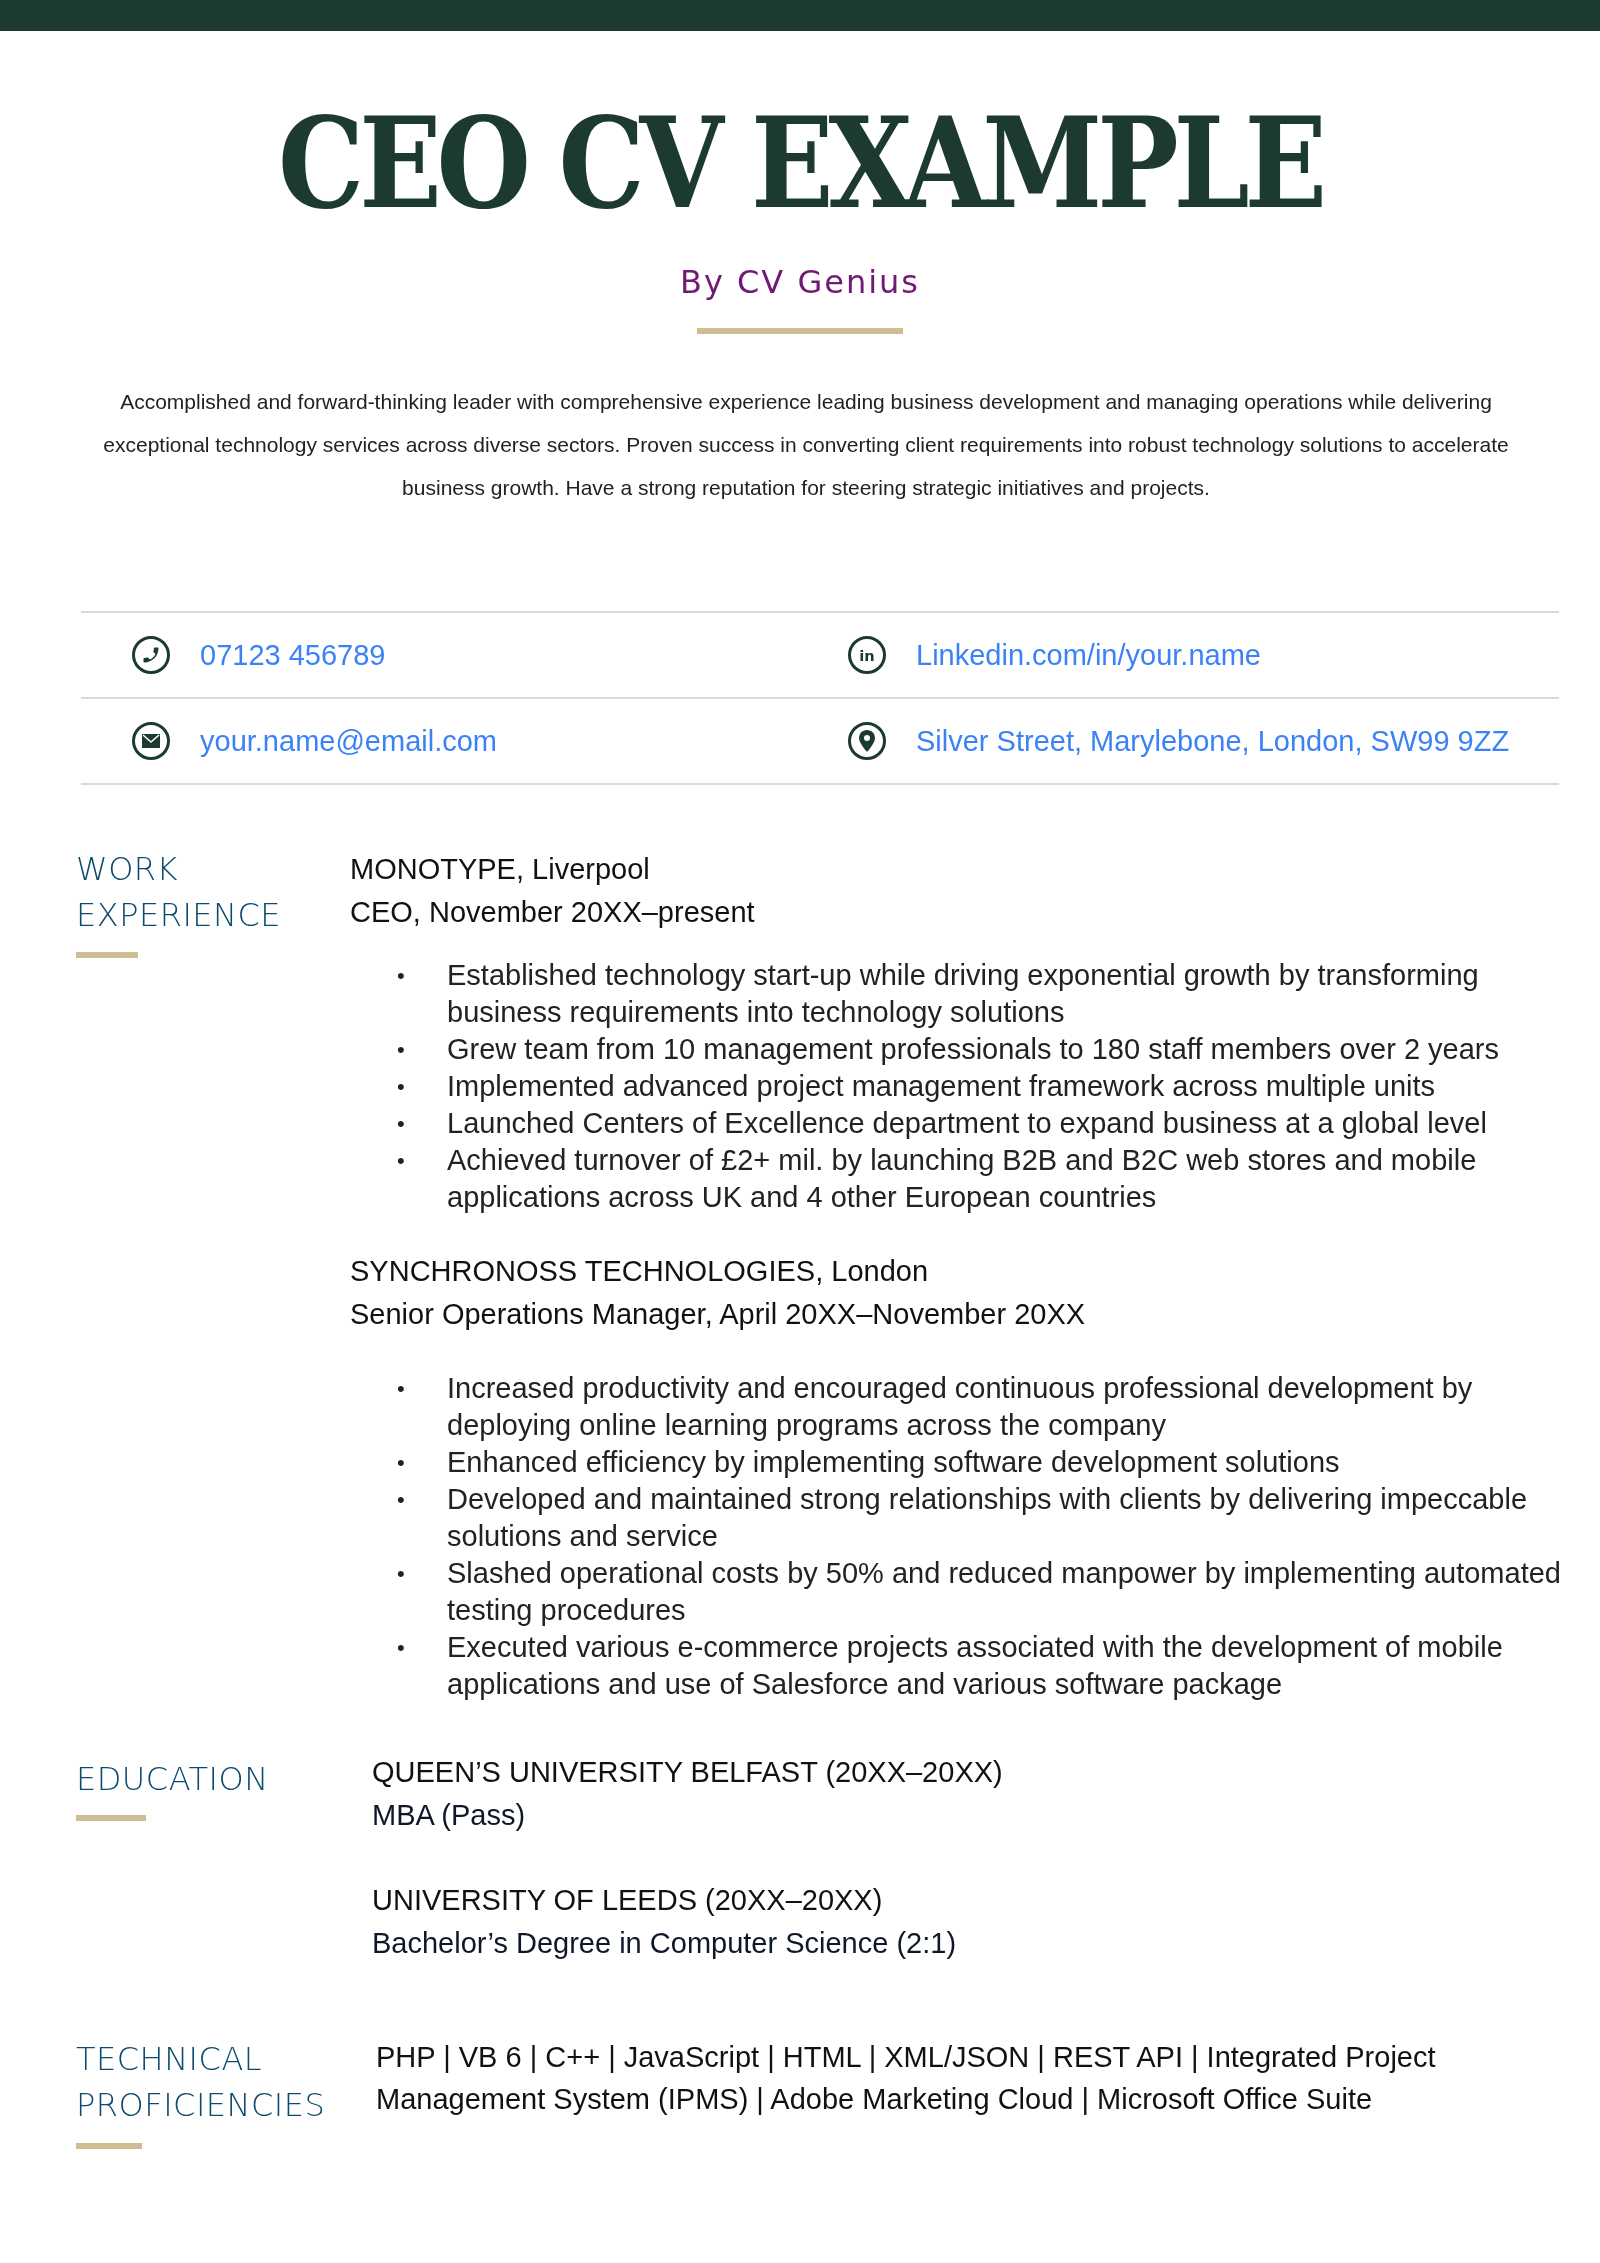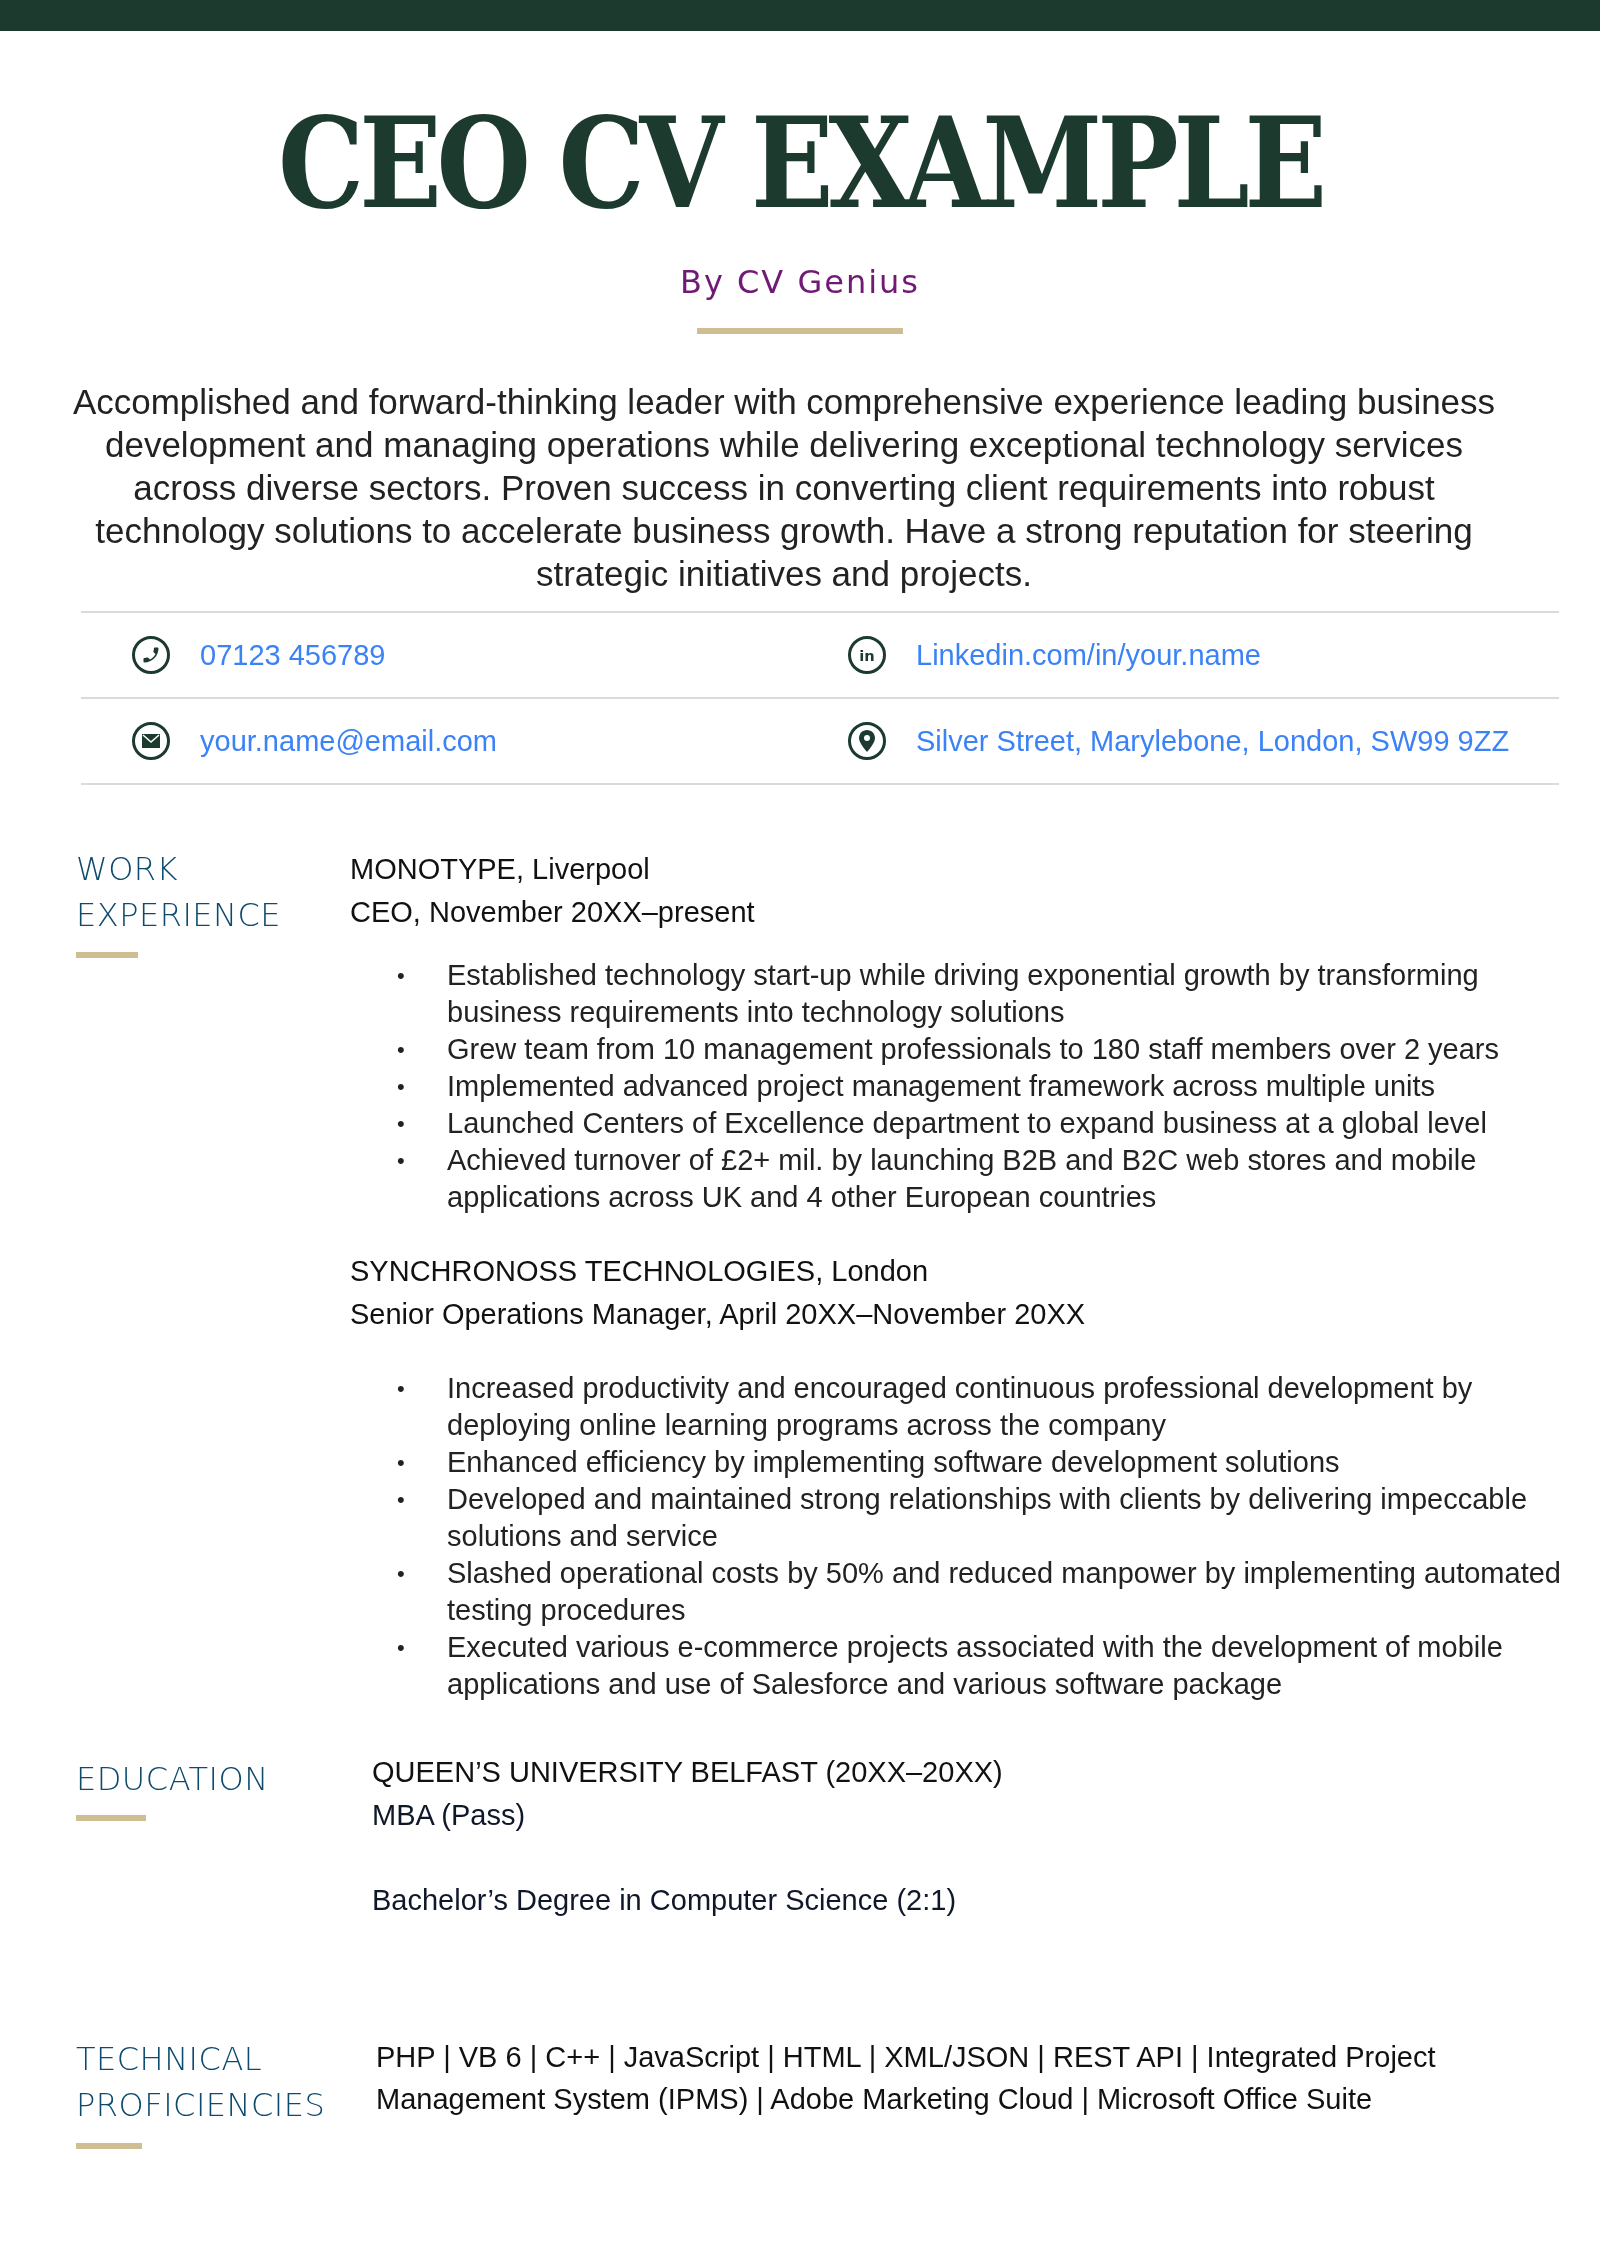--- a/index.html
+++ b/index.html
@@ -7,22 +7,22 @@
            font-family: "Liberation Sans", "DejaVu Sans", sans-serif; color: #1a1a1a; }
     .topbar { position: absolute; left: 0; top: 0; width: 1600px; height: 31px; background: #1c3a2e; }
     .title { position: absolute; left: 0; top: 88px; width: 1600px; text-align: center;
              font-family: "DejaVu Serif", "Liberation Serif", serif; font-weight: 700;
              font-size: 126px; line-height: 150px; color: #1c3a2e; letter-spacing: -6px;
              transform: scaleX(0.86); transform-origin: center; margin: 0; }
     .byline { position: absolute; left: 0; top: 258px; width: 1600px; text-align: center;
               font-family: "DejaVu Sans", sans-serif; font-size: 32px; line-height: 48px;
               color: #701a75; letter-spacing: 2px; }
     .title-underline { position: absolute; left: 697px; top: 328px; width: 206px; height: 6px; background: #cfbd93; }
-    .summary { position: absolute; left: 64px; top: 380px; width: 1440px; text-align: center;
-               font-size: 35px; line-height: 43px; color: #222; }
+    .summary { position: absolute; left: 86px; top: 380px; width: 1440px; text-align: center;
+               font-size: 21px; line-height: 43px; color: #222; }
     .contact-grid { position: absolute; left: 81px; top: 611px; width: 1478px; }
     .contact-row { display: flex; height: 84px; border-top: 2px solid #dadada; }
     .contact-row:last-child { border-bottom: 2px solid #dadada; }
     .contact-cell { display: flex; align-items: center; width: 50%; }
     .contact-cell.left { padding-left: 51px; }
     .contact-cell.right { padding-left: 5px; }
     .icon-circle { width: 38px; height: 38px; border: 3px solid #1c3a2e; border-radius: 50%;
                    box-sizing: border-box; display: flex; align-items: center; justify-content: center; flex: none; }
     .icon-circle svg { display: block; }
     .contact-text { font-size: 29px; color: #3b82f6; margin-left: 30px; }
@@ -121,20 +121,21 @@
 </ul>
 
 <div class="section-label" style="top:1756px;">EDUCATION</div>
 <div class="section-bar" style="top:1815px; width:70px;"></div>
 
 <div class="edu-block" style="top:1751px;">
   <div class="edu-name">QUEEN’S UNIVERSITY BELFAST (20XX–20XX)</div>
   <div class="edu-degree">MBA (Pass)</div>
 </div>
 <div class="edu-block" style="top:1879px;">
+  <div class="edu-name">UNIVERSITY OF LEEDS (20XX–20XX)</div>
   <div class="edu-degree">Bachelor’s Degree in Computer Science (2:1)</div>
 </div>
 
 <div class="section-label" style="top:2036px;">
   <div>TECHNICAL</div>
   <div>PROFICIENCIES</div>
 </div>
 <div class="section-bar" style="top:2143px; width:66px;"></div>
 <div class="skills">PHP | VB 6 | C++ | JavaScript | HTML | XML/JSON | REST API | Integrated Project Management System (IPMS) | Adobe Marketing Cloud | Microsoft Office Suite</div>
 

